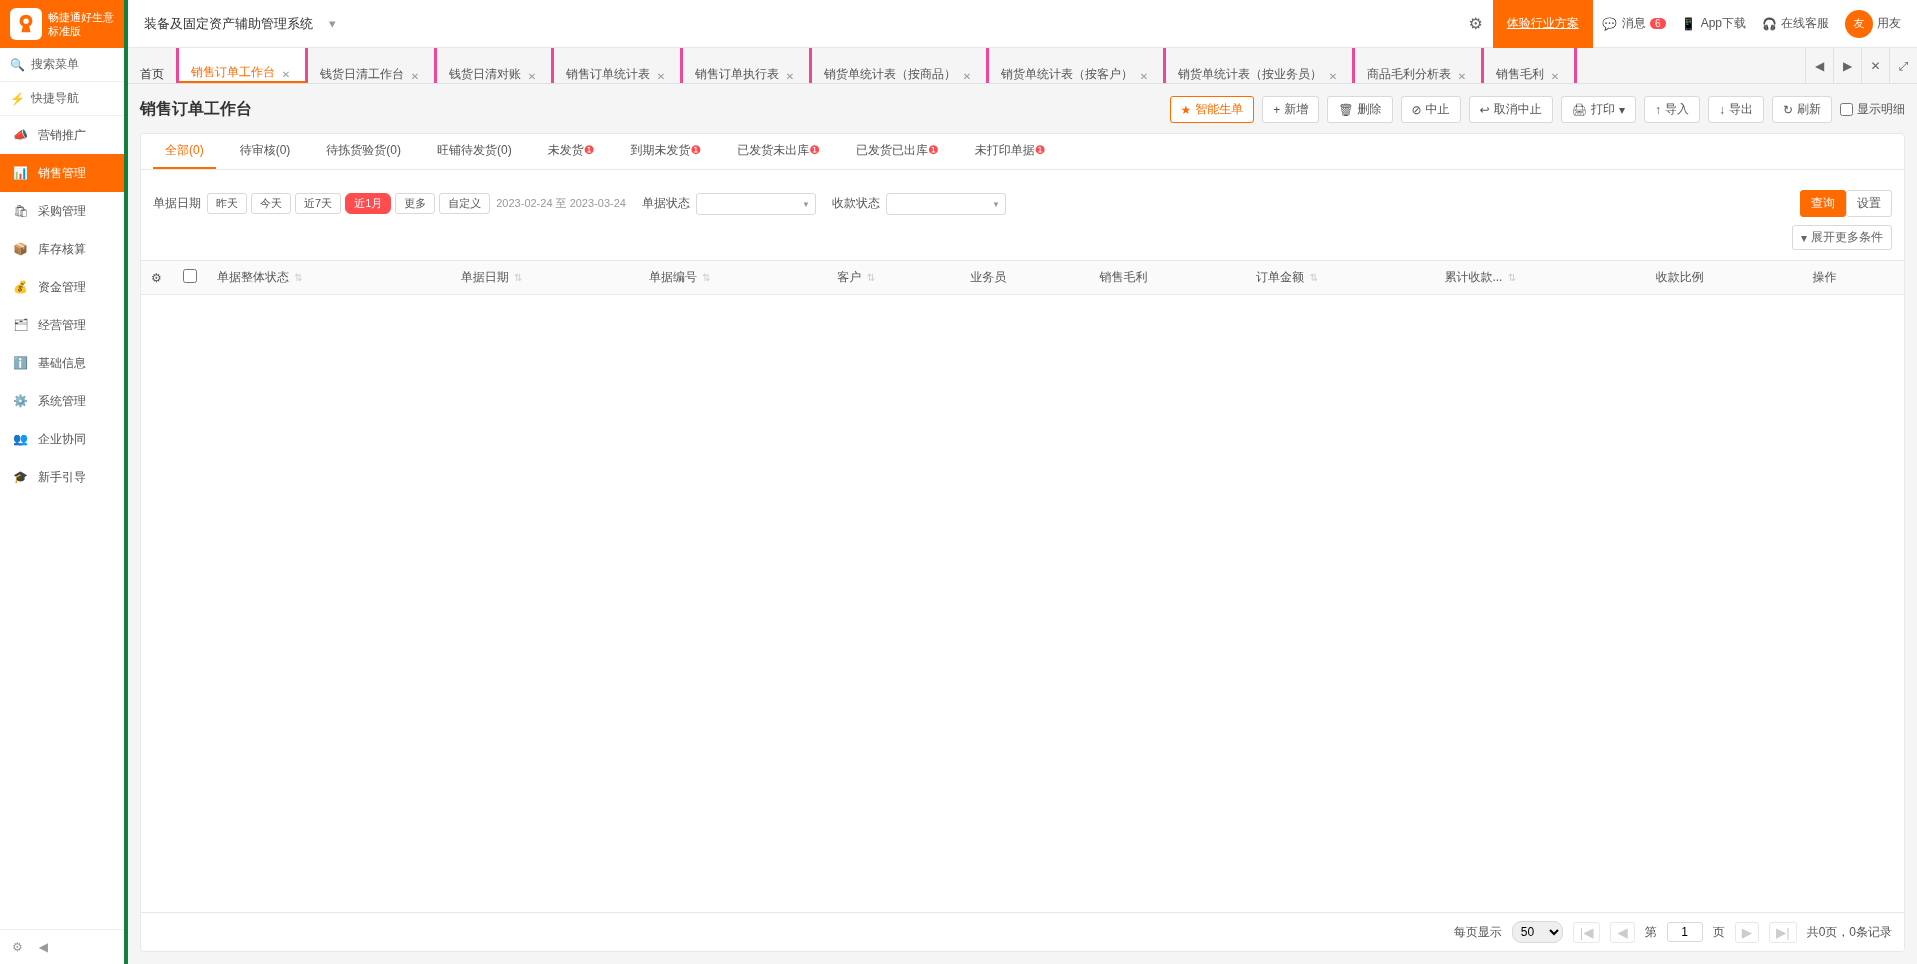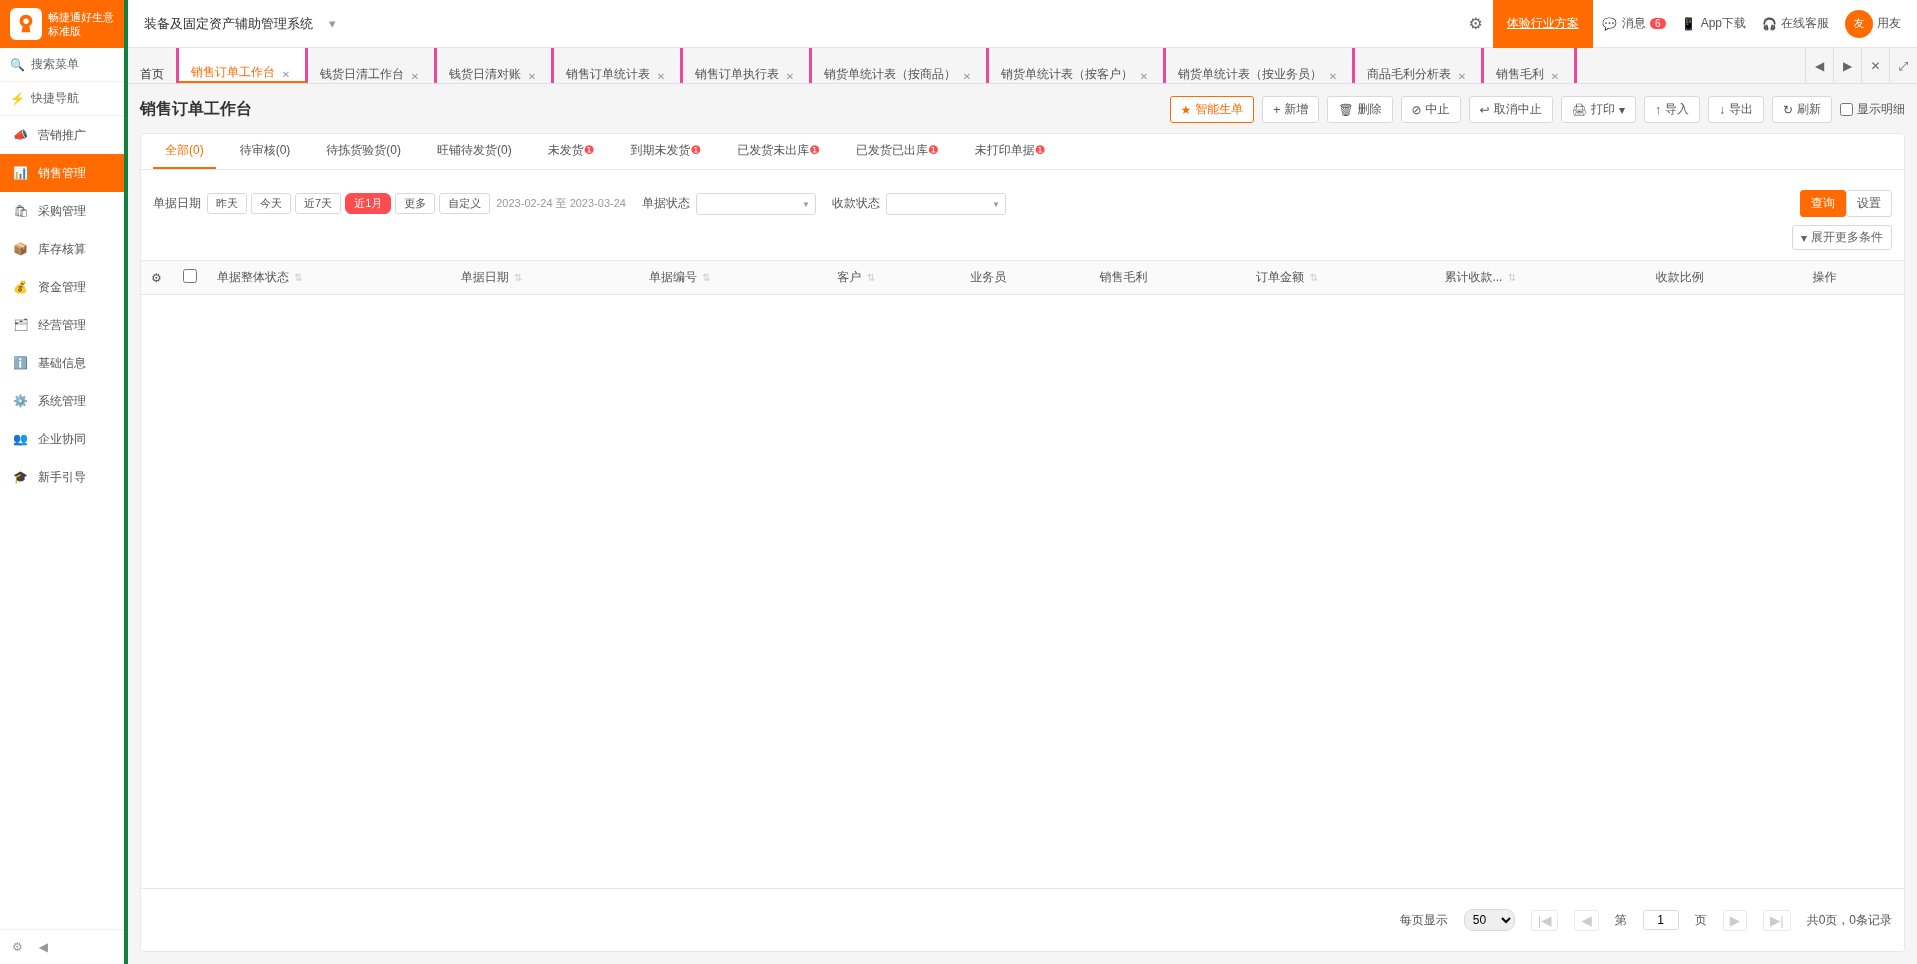--- a/index.html
+++ b/index.html
@@ -85,21 +85,21 @@
     .data-table th { background: #fafafa; color: #555; padding: 8px 10px; text-align: left; border-bottom: 1px solid #e8e8e8; white-space: nowrap; font-weight: 500; }
     .data-table th .sort-icon { color: #ccc; font-size: 10px; margin-left: 2px; }
     .table-scroll { flex: 1; overflow: auto; }
     
     
     .empty-state { display: flex; flex-direction: column; align-items: center; justify-content: center; flex: 1; padding: 40px; }
     .empty-img { width: 80px; height: 80px; margin-bottom: 12px; }
     .empty-text { color: #999; font-size: 13px; }
 
     
-    .pagination { display: flex; align-items: center; justify-content: flex-end; padding: 20px 12px; border-top: 1px solid #e8e8e8; gap: 16px; background: #fff; font-size: 12px; color: #555; }
+    .pagination { display: flex; align-items: center; justify-content: flex-end; padding: 8px 12px; border-top: 1px solid #e8e8e8; gap: 10px; background: #fff; font-size: 12px; color: #555; }
     .pagination-select { border: 1px solid #d9d9d9; border-radius: 9px; padding: 2px 4px; font-size: 12px; }
     .pagination-input { width: 36px; border: 1px solid #d9d9d9; border-radius: 3px; padding: 2px 4px; text-align: center; font-size: 12px; }
     .page-nav { cursor: pointer; padding: 2px 6px; border: 1px solid #d9d9d9; border-radius: 3px; color: #555; background: #fff; }
     .page-nav.disabled { color: #ccc; cursor: default; border-color: #e8e8e8; }
 
     
     ::-webkit-scrollbar { width: 6px; height: 6px; }
     ::-webkit-scrollbar-track { background: #f1f1f1; }
     ::-webkit-scrollbar-thumb { background: #ccc; border-radius: 3px; }
 

